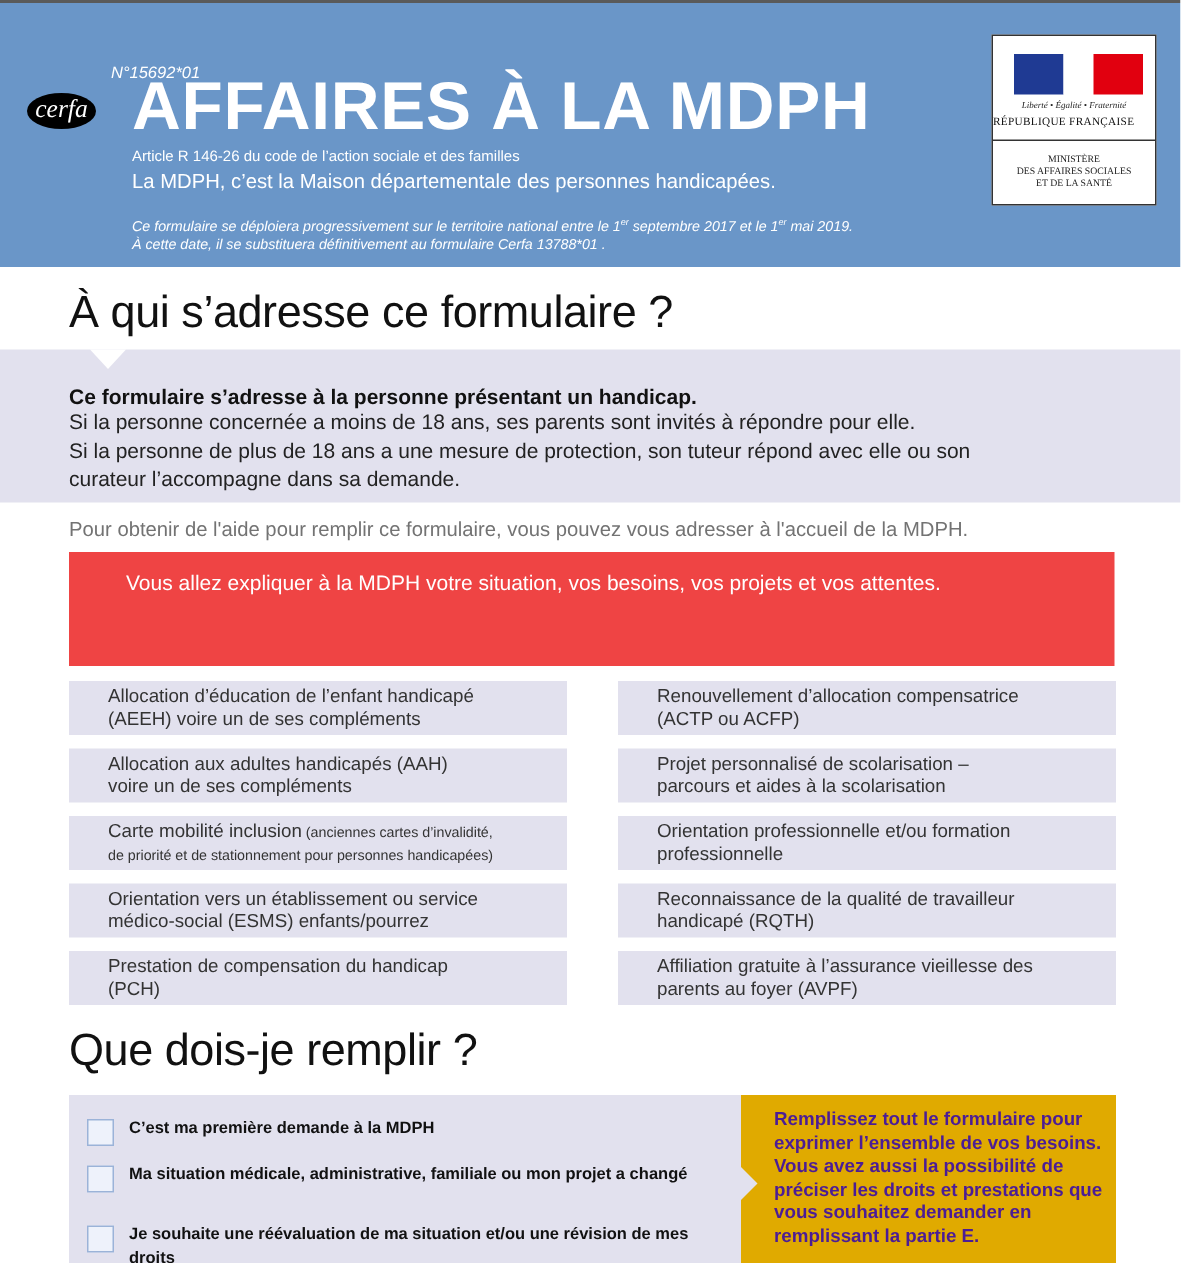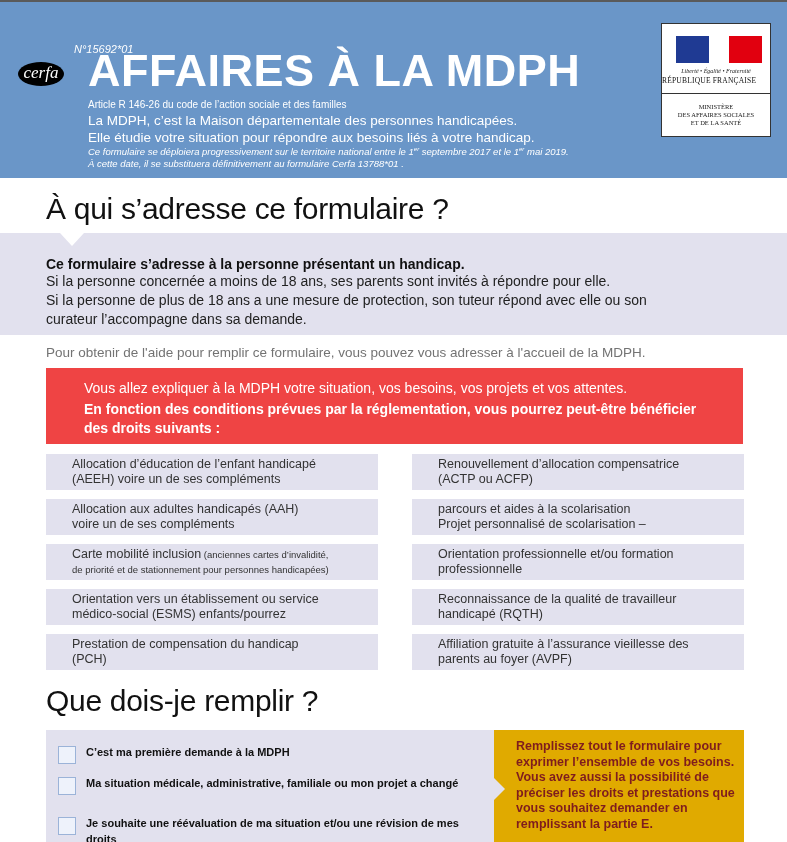--- a/index.html
+++ b/index.html
@@ -50,36 +50,35 @@
     .item .small { font-size: 9.5px; }
     .col-l { left: 46px; }
     .col-r { left: 412px; }
 
     .fill-box { position: absolute; left: 46px; top: 730px; width: 448px; height: 112px; background: #e2e1ee; }
     .check-row { position: absolute; left: 12px; display: flex; align-items: flex-start; }
     .checkbox { width: 18px; height: 18px; border: 1.5px solid #9bb3d8; background: #eef2fb; margin-right: 10px; flex: none; margin-top: 2px; }
     .check-label { font-size: 11px; font-weight: bold; color: #111; line-height: 16px; width: 380px; }
 
     .fill-note { position: absolute; left: 494px; top: 730px; width: 250px; height: 112px; background: #e0aa00; padding: 9px 0 0 22px;
-      font-size: 12.5px; font-weight: bold; color: #7f1d1d; line-height: 15.5px; overflow: hidden; }
+      font-size: 12.5px; font-weight: bold; color: #4c1d95; line-height: 15.5px; overflow: hidden; }
     .fill-notch { position: absolute; left: 494px; top: 778px; width: 0; height: 0;
       border-top: 11px solid transparent; border-bottom: 11px solid transparent; border-left: 11px solid #e2e1ee; }
   </style>
 </head>
 <body>
 
 <div class="topline"></div>
 
 <header class="header">
   <div class="cerfa-logo">cerfa</div>
   <div class="cerfa-num">N°15692*01</div>
   <h1 class="main-title">AFFAIRES À LA MDPH</h1>
   <div class="article">Article R 146-26 du code de l’action sociale et des familles</div>
   <div class="desc1">La MDPH, c’est la Maison départementale des personnes handicapées.</div>
-  <div class="desc2">Elle étudie votre situation pour répondre aux besoins liés à votre handicap.</div>
   <div class="note1">Ce formulaire se déploiera progressivement sur le territoire national entre le 1<sup>er</sup> septembre 2017 et le 1<sup>er</sup> mai 2019.</div>
   <div class="note2">À cette date, il se substituera définitivement au formulaire Cerfa 13788*01 .</div>
 
   <div class="rf-logo">
     <div class="rf-flag">
       <div class="b"></div>
         <div class="w"></div>
         <div class="r"></div>
     </div>
     <div class="rf-motto">Liberté • Égalité • Fraternité</div>
@@ -99,21 +98,20 @@
 <div class="who-notch"></div>
 <div class="who-lead">Ce formulaire s’adresse à la personne présentant un handicap.</div>
 <div class="who-line" style="top:273px">Si la personne concernée a moins de 18 ans, ses parents sont invités à répondre pour elle.</div>
 <div class="who-line" style="top:292px">Si la personne de plus de 18 ans a une mesure de protection, son tuteur répond avec elle ou son</div>
 <div class="who-line" style="top:311px">curateur l’accompagne dans sa demande.</div>
 
 <div class="help-text">Pour obtenir de l'aide pour remplir ce formulaire, vous pouvez vous adresser à l'accueil de la MDPH.</div>
 
 <div class="rights-box">
   <div class="rights-l1">Vous allez expliquer à la MDPH votre situation, vos besoins, vos projets et vos attentes.</div>
-  <div class="rights-l2">En fonction des conditions prévues par la réglementation, vous pourrez peut-être bénéficier des droits suivants :</div>
 </div>
 
 <div class="item col-l" style="top:454px">
   <div>Allocation d’éducation de l’enfant handicapé</div>
   <div>(AEEH) voire un de ses compléments</div>
 </div>
 <div class="item col-l" style="top:499px">
   <div>Allocation aux adultes handicapés (AAH)</div>
   <div>voire un de ses compléments</div>
 </div>
@@ -128,22 +126,22 @@
 <div class="item col-l" style="top:634px">
   <div>Prestation de compensation du handicap</div>
   <div>(PCH)</div>
 </div>
 
 <div class="item col-r" style="top:454px">
   <div>Renouvellement d’allocation compensatrice</div>
   <div>(ACTP ou ACFP)</div>
 </div>
 <div class="item col-r" style="top:499px">
+  <div>Projet personnalisé de scolarisation –</div>
   <div>parcours et aides à la scolarisation</div>
-  <div>Projet personnalisé de scolarisation –</div>
 </div>
 <div class="item col-r" style="top:544px">
   <div>Orientation professionnelle et/ou formation</div>
   <div>professionnelle</div>
 </div>
 <div class="item col-r" style="top:589px">
   <div>Reconnaissance de la qualité de travailleur</div>
   <div>handicapé (RQTH)</div>
 </div>
 <div class="item col-r" style="top:634px">

